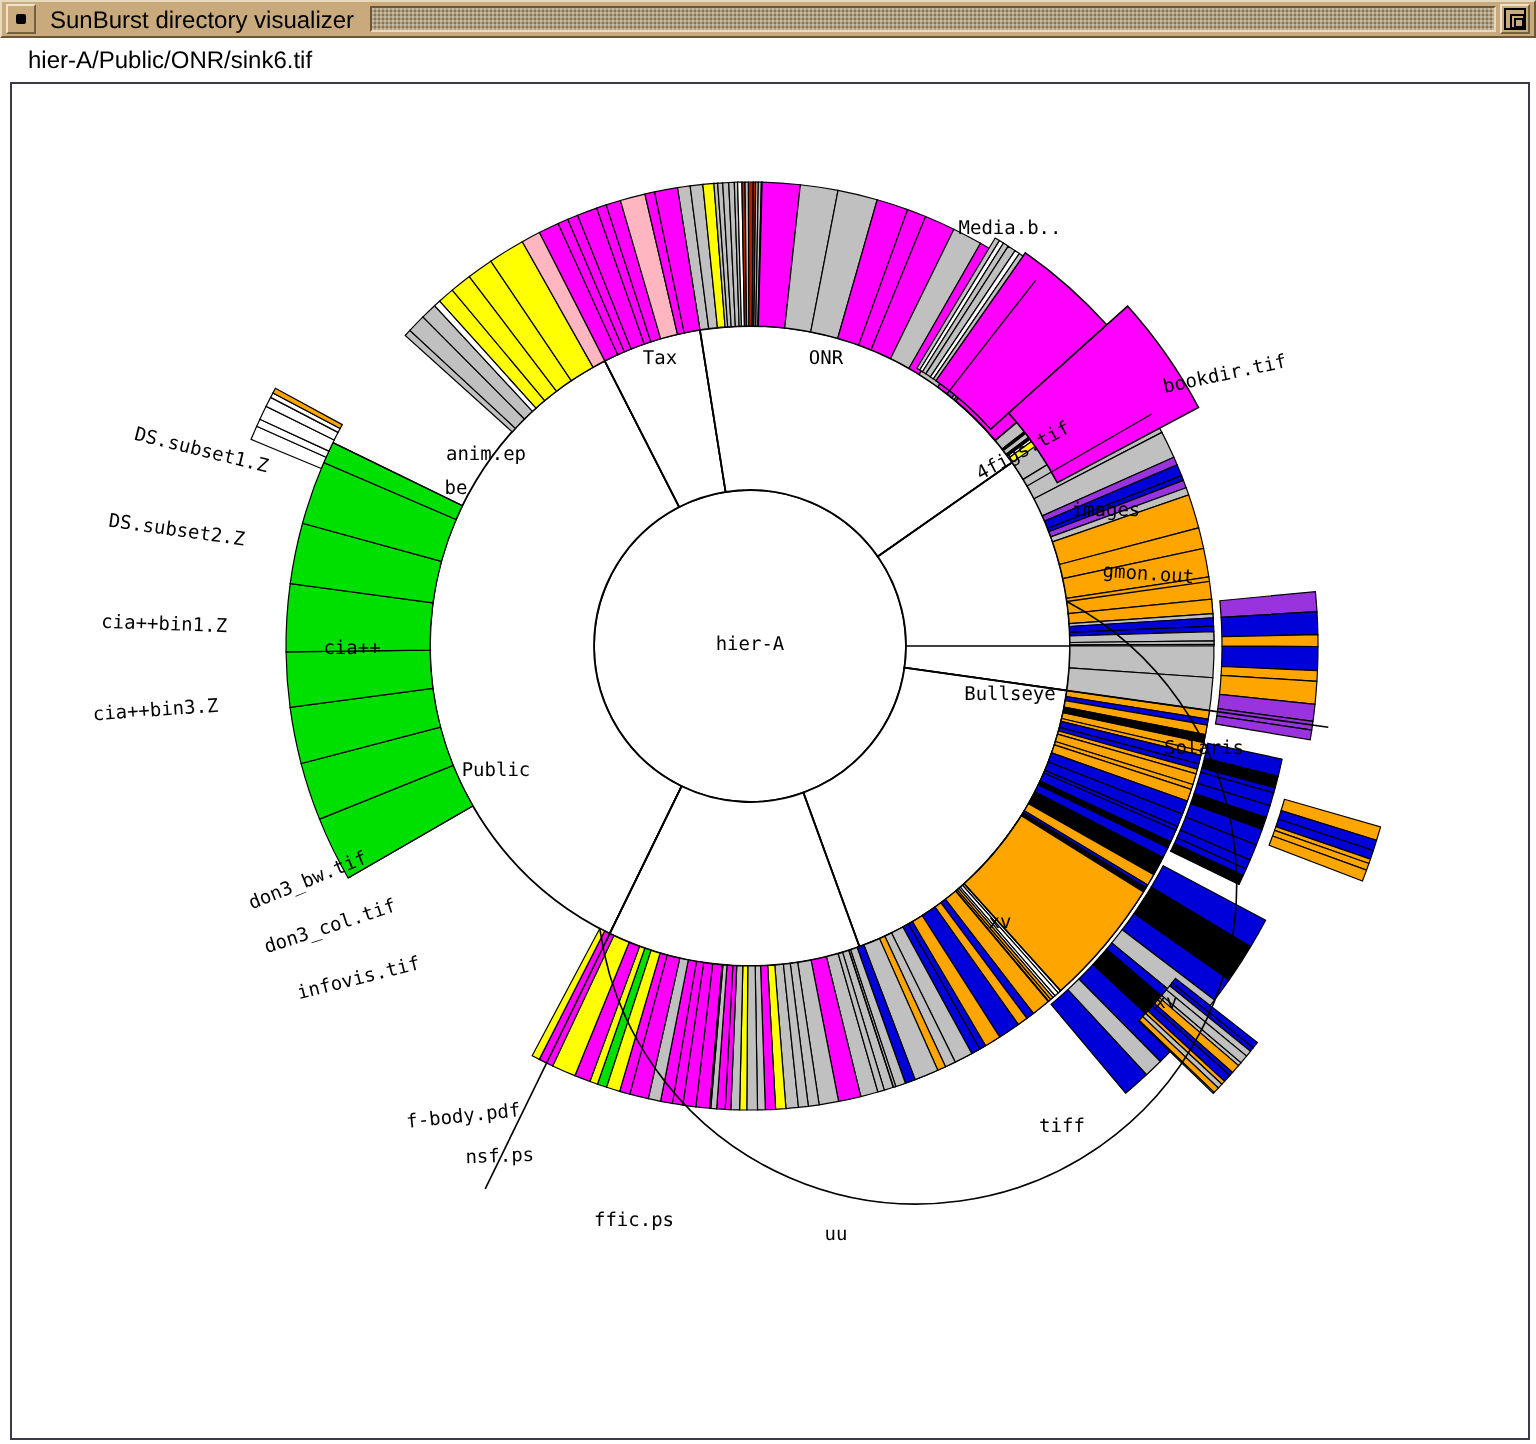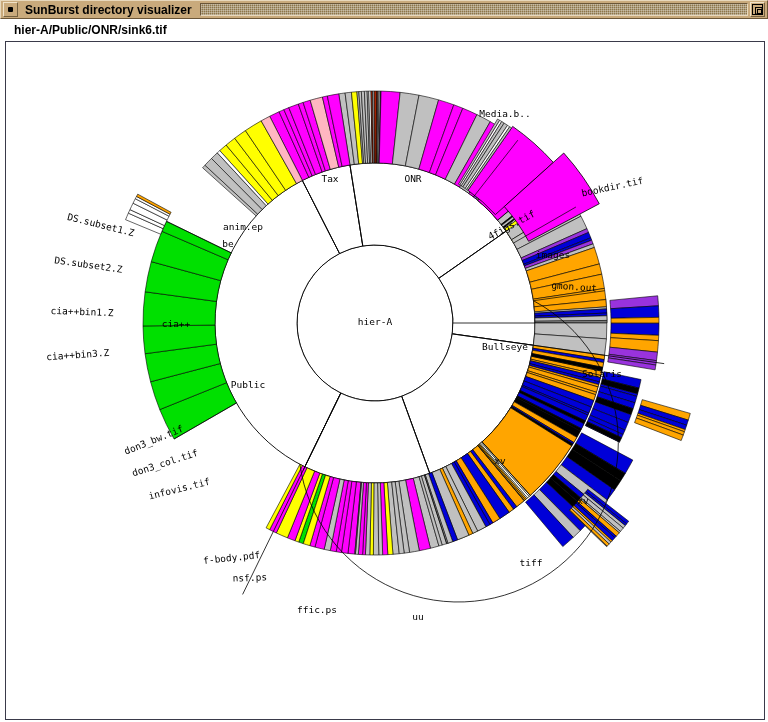--- a/index.html
+++ b/index.html
@@ -34,21 +34,21 @@
     box-sizing:border-box;
     display:flex;align-items:center;justify-content:center;
     flex:0 0 auto;cursor:pointer;
   }
   #win-menu-btn .dot{
     width:5px;height:5px;background:#000;border-radius:1px;
   }
   #title-text{
     margin-left:7px;
     font-family:"Liberation Sans", sans-serif;
-    font-size:12px;font-weight:bold;color:#000;
+    font-size:12px;font-weight:normal;color:#000;
     white-space:nowrap;flex:0 0 auto;
   }
   #title-grip{
     flex:1 1 auto;height:13px;margin:0 2px 0 8px;
     background-color:#8c7549;
     background-image:
       repeating-linear-gradient(0deg,
         rgba(255,255,255,.30) 0px, rgba(255,255,255,.30) 1px,
         rgba(0,0,0,0) 1px, rgba(0,0,0,0) 2px),
       repeating-linear-gradient(90deg,
@@ -69,21 +69,21 @@
   
   #pathbar{
     position:absolute;left:0;top:19px;width:768px;height:22px;
     background:#ffffff;
     display:flex;align-items:center;
     box-sizing:border-box;
   }
   #path-text{
     margin-left:14px;
     font-family:"Liberation Sans", sans-serif;
-    font-size:12px;font-weight:bold;color:#000;white-space:nowrap;
+    font-size:12px;font-weight:normal;color:#000;white-space:nowrap;
   }
   
   #canvas-frame{
     position:absolute;left:5px;top:41px;
     width:760px;height:679px;
     background:#ffffff;
     border:1px solid #3a3a4a;
     box-sizing:border-box;
     overflow:hidden;
   }

